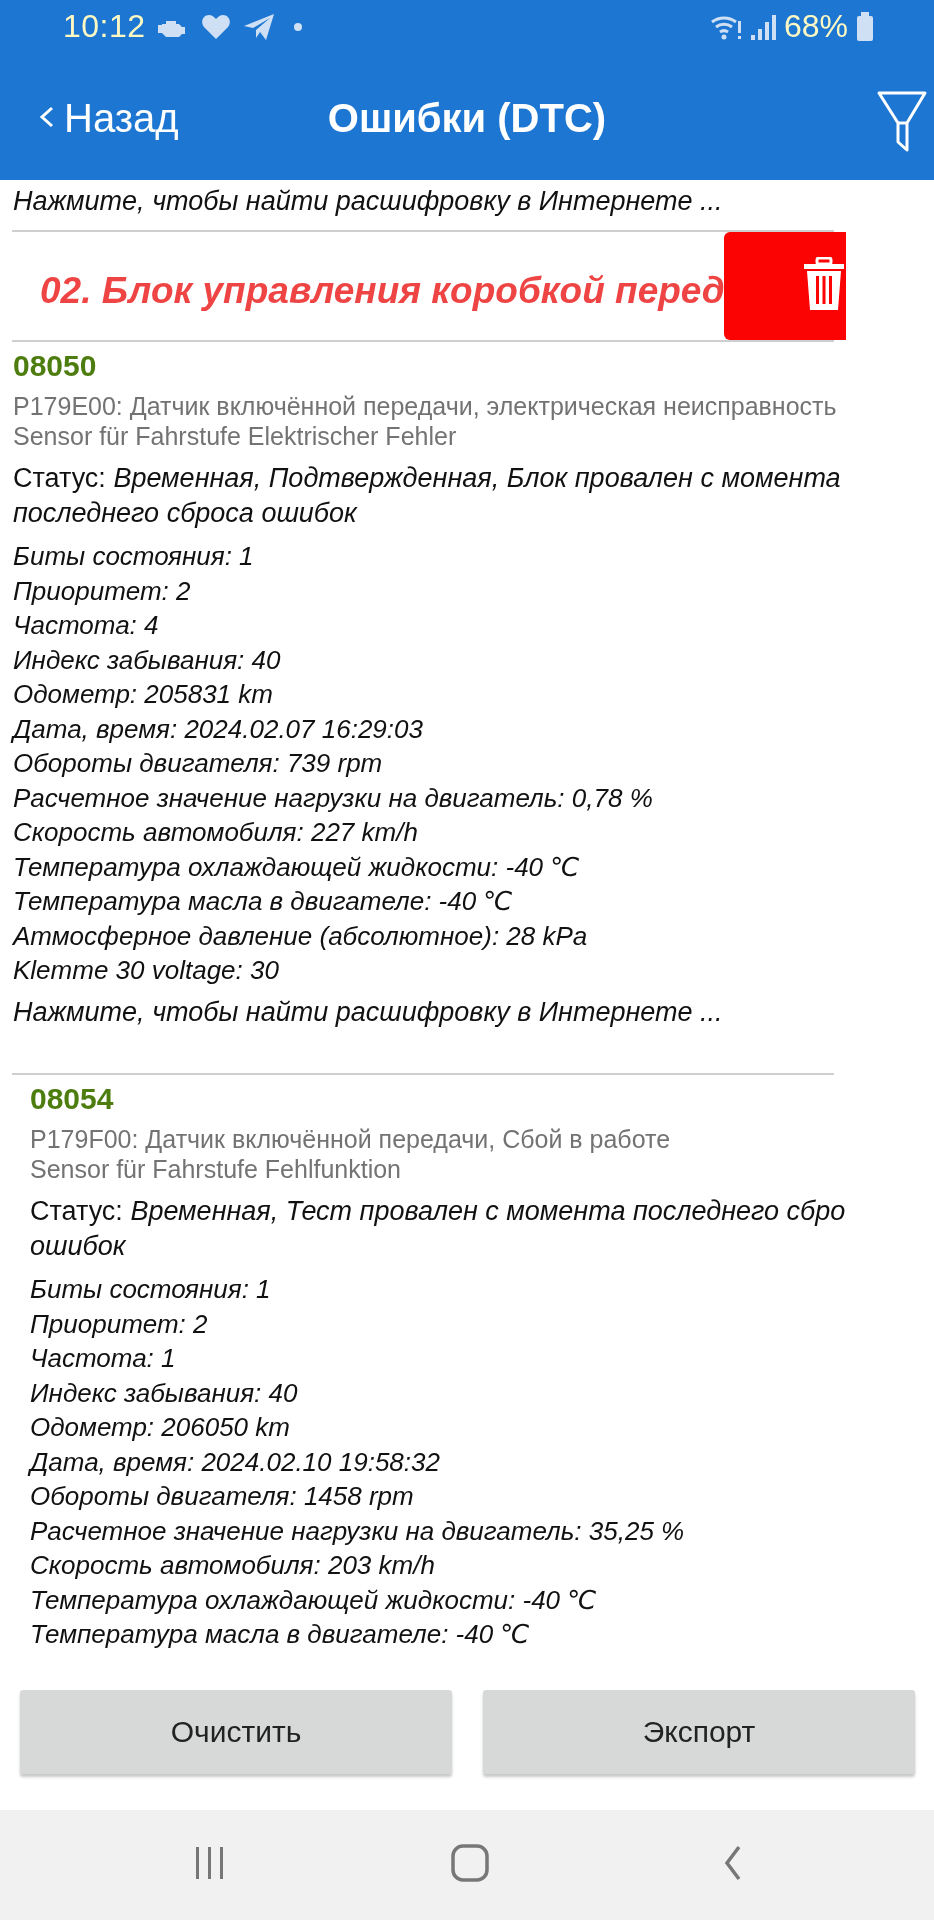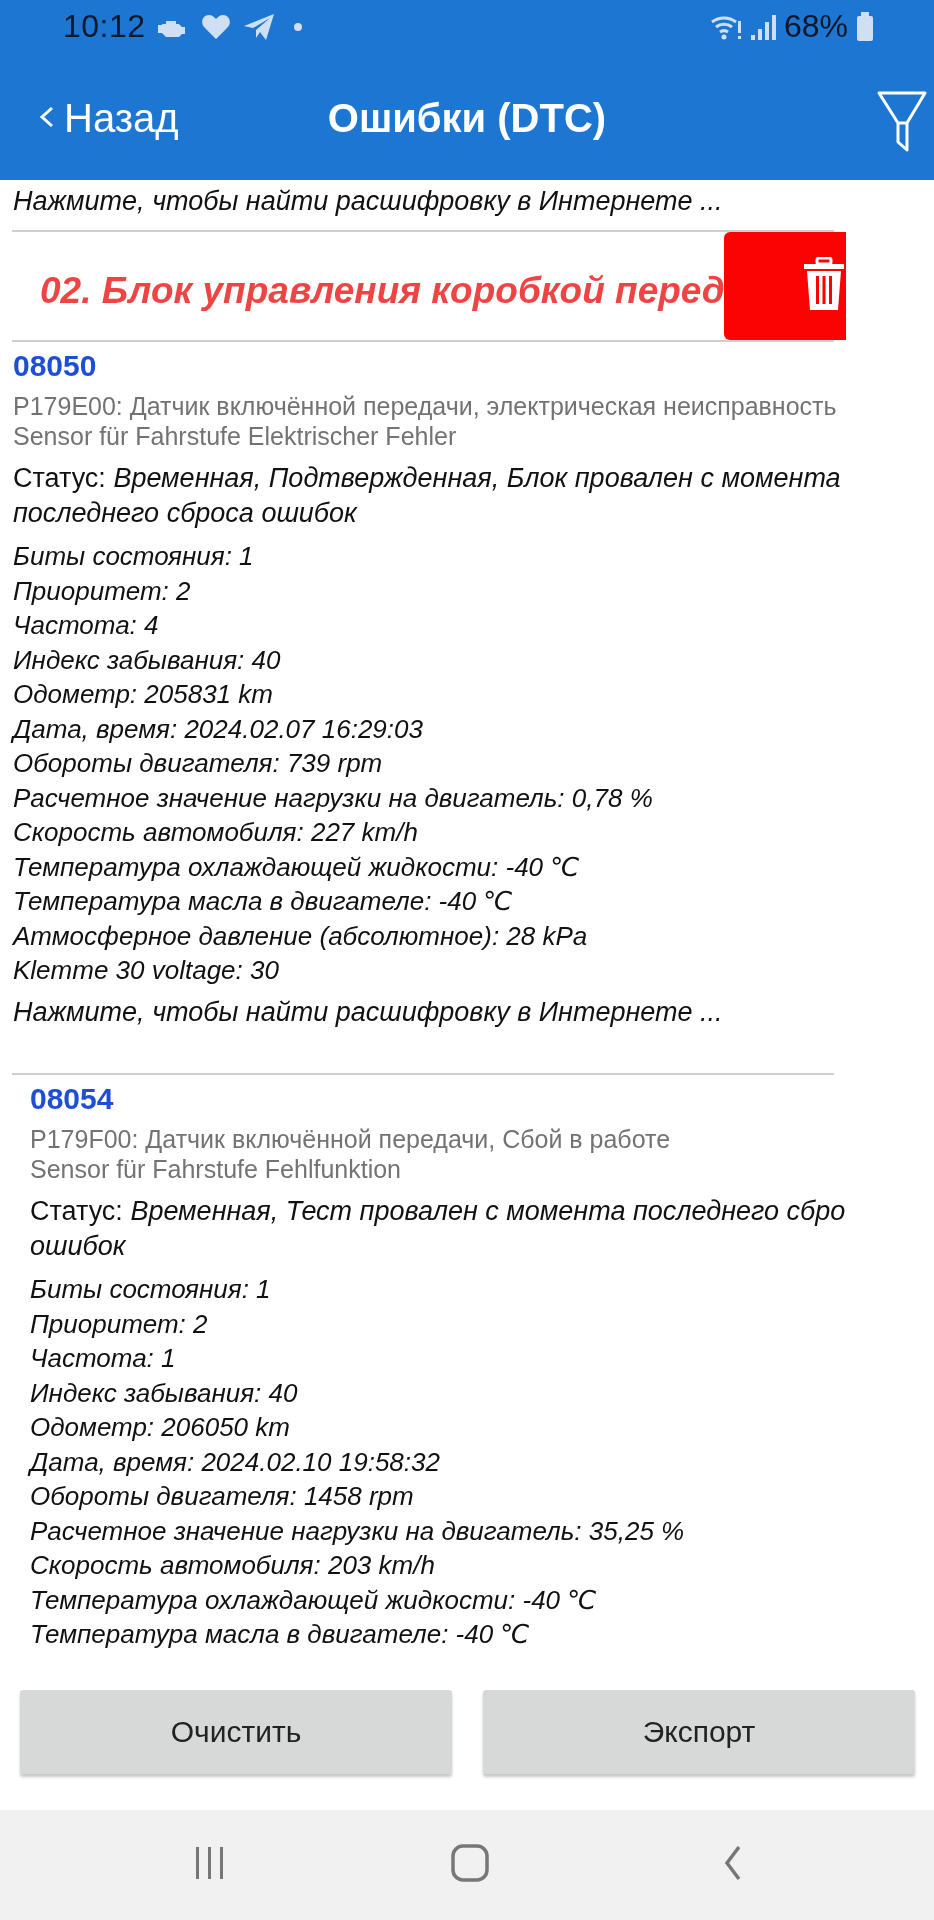--- a/index.html
+++ b/index.html
@@ -1,39 +1,39 @@
 <!DOCTYPE html>
 <html><head>
 <meta charset="utf-8">
 <style>
   * { box-sizing: border-box; margin: 0; padding: 0; }
   html, body { width: 934px; height: 1920px; overflow: hidden; background: #ffffff; }
   body { font-family: "Liberation Sans", "DejaVu Sans", sans-serif; color: #111; position: relative; }
 
-  .statusbar { position: absolute; left: 0; top: 0; width: 934px; height: 56px; background: #1d77d2; color: #0f172a; }
+  .statusbar { position: absolute; left: 0; top: 0; width: 934px; height: 56px; background: #1d77d2; color: #fef9c3; }
   .statusbar .time { position: absolute; left: 63px; top: 8px; font-size: 32px; letter-spacing: 0.5px; }
   .statusbar .left-icons { position: absolute; left: 158px; top: 14px; display: flex; gap: 14px; align-items: center; }
   .statusbar .right { position: absolute; right: 60px; top: 8px; display: flex; align-items: center; gap: 8px; font-size: 32px; }
   .statusbar svg { display: block; }
 
   .appbar { position: absolute; left: 0; top: 56px; width: 934px; height: 124px; background: #1d77d2; color: #fff; }
   .appbar .back { position: absolute; left: 36px; top: 40px; font-size: 40px; display: flex; align-items: center; gap: 8px; cursor: pointer; }
   .appbar .title { position: absolute; left: 0; right: 0; top: 40px; text-align: center; font-size: 40px; font-weight: bold; }
   .appbar .filter { position: absolute; right: 6px; top: 34px; width: 52px; height: 64px; cursor: pointer; }
 
   .content { position: absolute; left: 0; top: 180px; width: 846px; height: 1480px; overflow: hidden; }
   .content .cut-text { position: absolute; left: 13px; top: 6px; font-size: 27px; font-style: italic; color: #111; }
   .divider { position: absolute; left: 12px; right: 12px; height: 2px; background: #cfcfcf; }
 
   .section-row { position: absolute; left: 0; top: 52px; width: 934px; height: 110px; }
   .section-row .section-title { position: absolute; left: 40px; top: 38px; font-size: 37px; font-weight: bold; color: #ef4444; font-style: italic; }
   .section-row .delete-btn { position: absolute; left: 724px; top: 0; width: 199px; height: 108px; background: #fc0303; border-radius: 6px; cursor: pointer; display: flex; align-items: center; justify-content: center; }
 
   .dtc { position: absolute; left: 13px; width: 910px; }
-  .dtc .code { font-size: 30px; font-weight: bold; color: #1d4ed8; height: 42px; line-height: 42px; }
+  .dtc .code { font-size: 30px; font-weight: bold; color: #4d7c0f; height: 42px; line-height: 42px; }
   .dtc .line { font-size: 25px; line-height: 30px; color: #737373; }
   .dtc .desc { margin-top: 4px; }
   .dtc .status { margin-top: 10px; font-size: 27px; line-height: 35px; }
   .dtc .status .val { font-style: italic; }
   .dtc .params { margin-top: 8px; }
   .dtc .params .p { font-size: 26px; line-height: 34.5px; font-style: italic; }
   .dtc .link { font-size: 27px; font-style: italic; line-height: 36px; margin-top: 6px; cursor: pointer; }
 
   .footer-buttons { position: absolute; left: 0; top: 1660px; width: 934px; height: 147px; background: #fff; }
   .footer-buttons .btn { position: absolute; top: 30px; width: 432px; height: 84px; background: #d7d8d8; border-radius: 3px;

